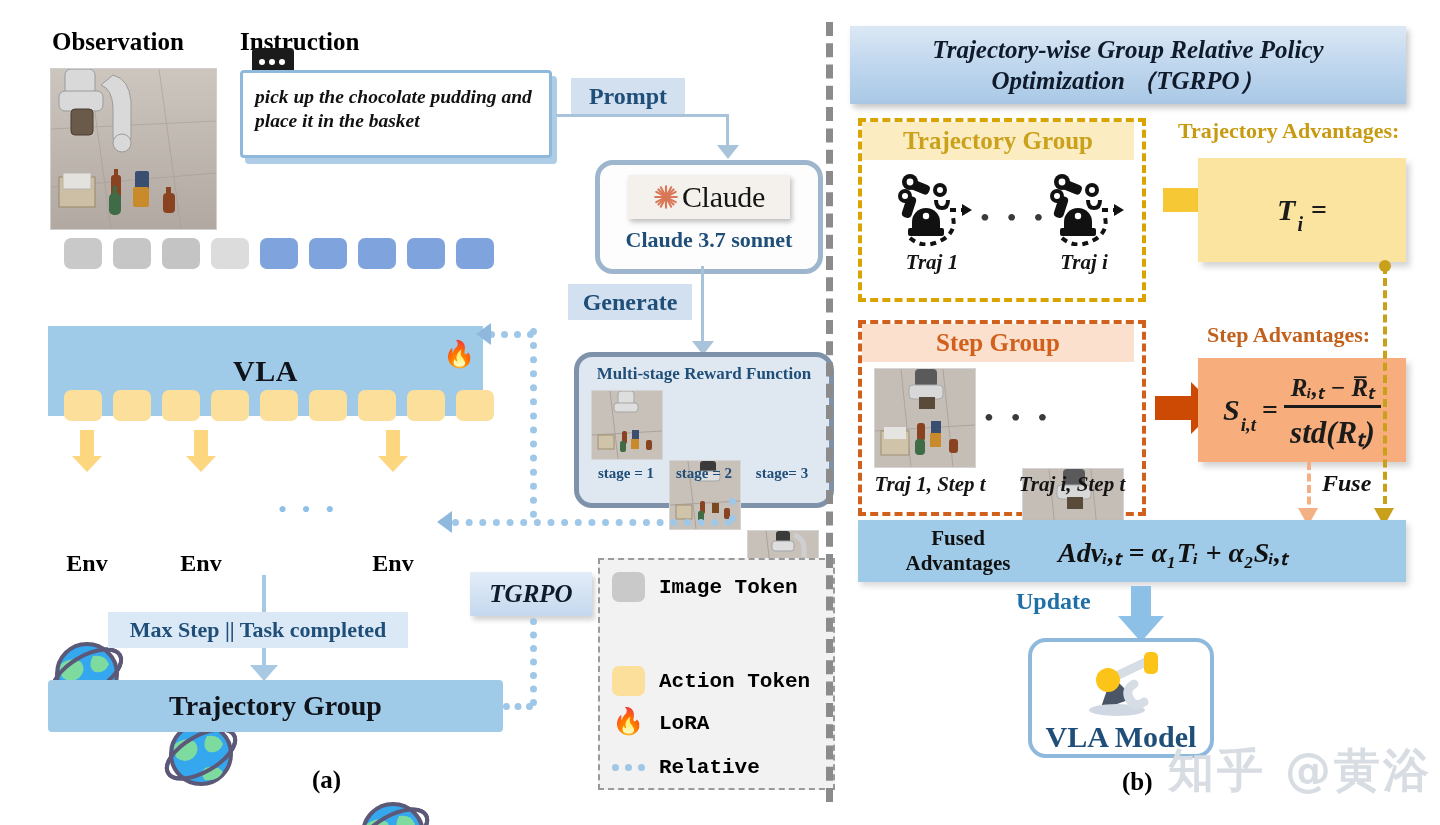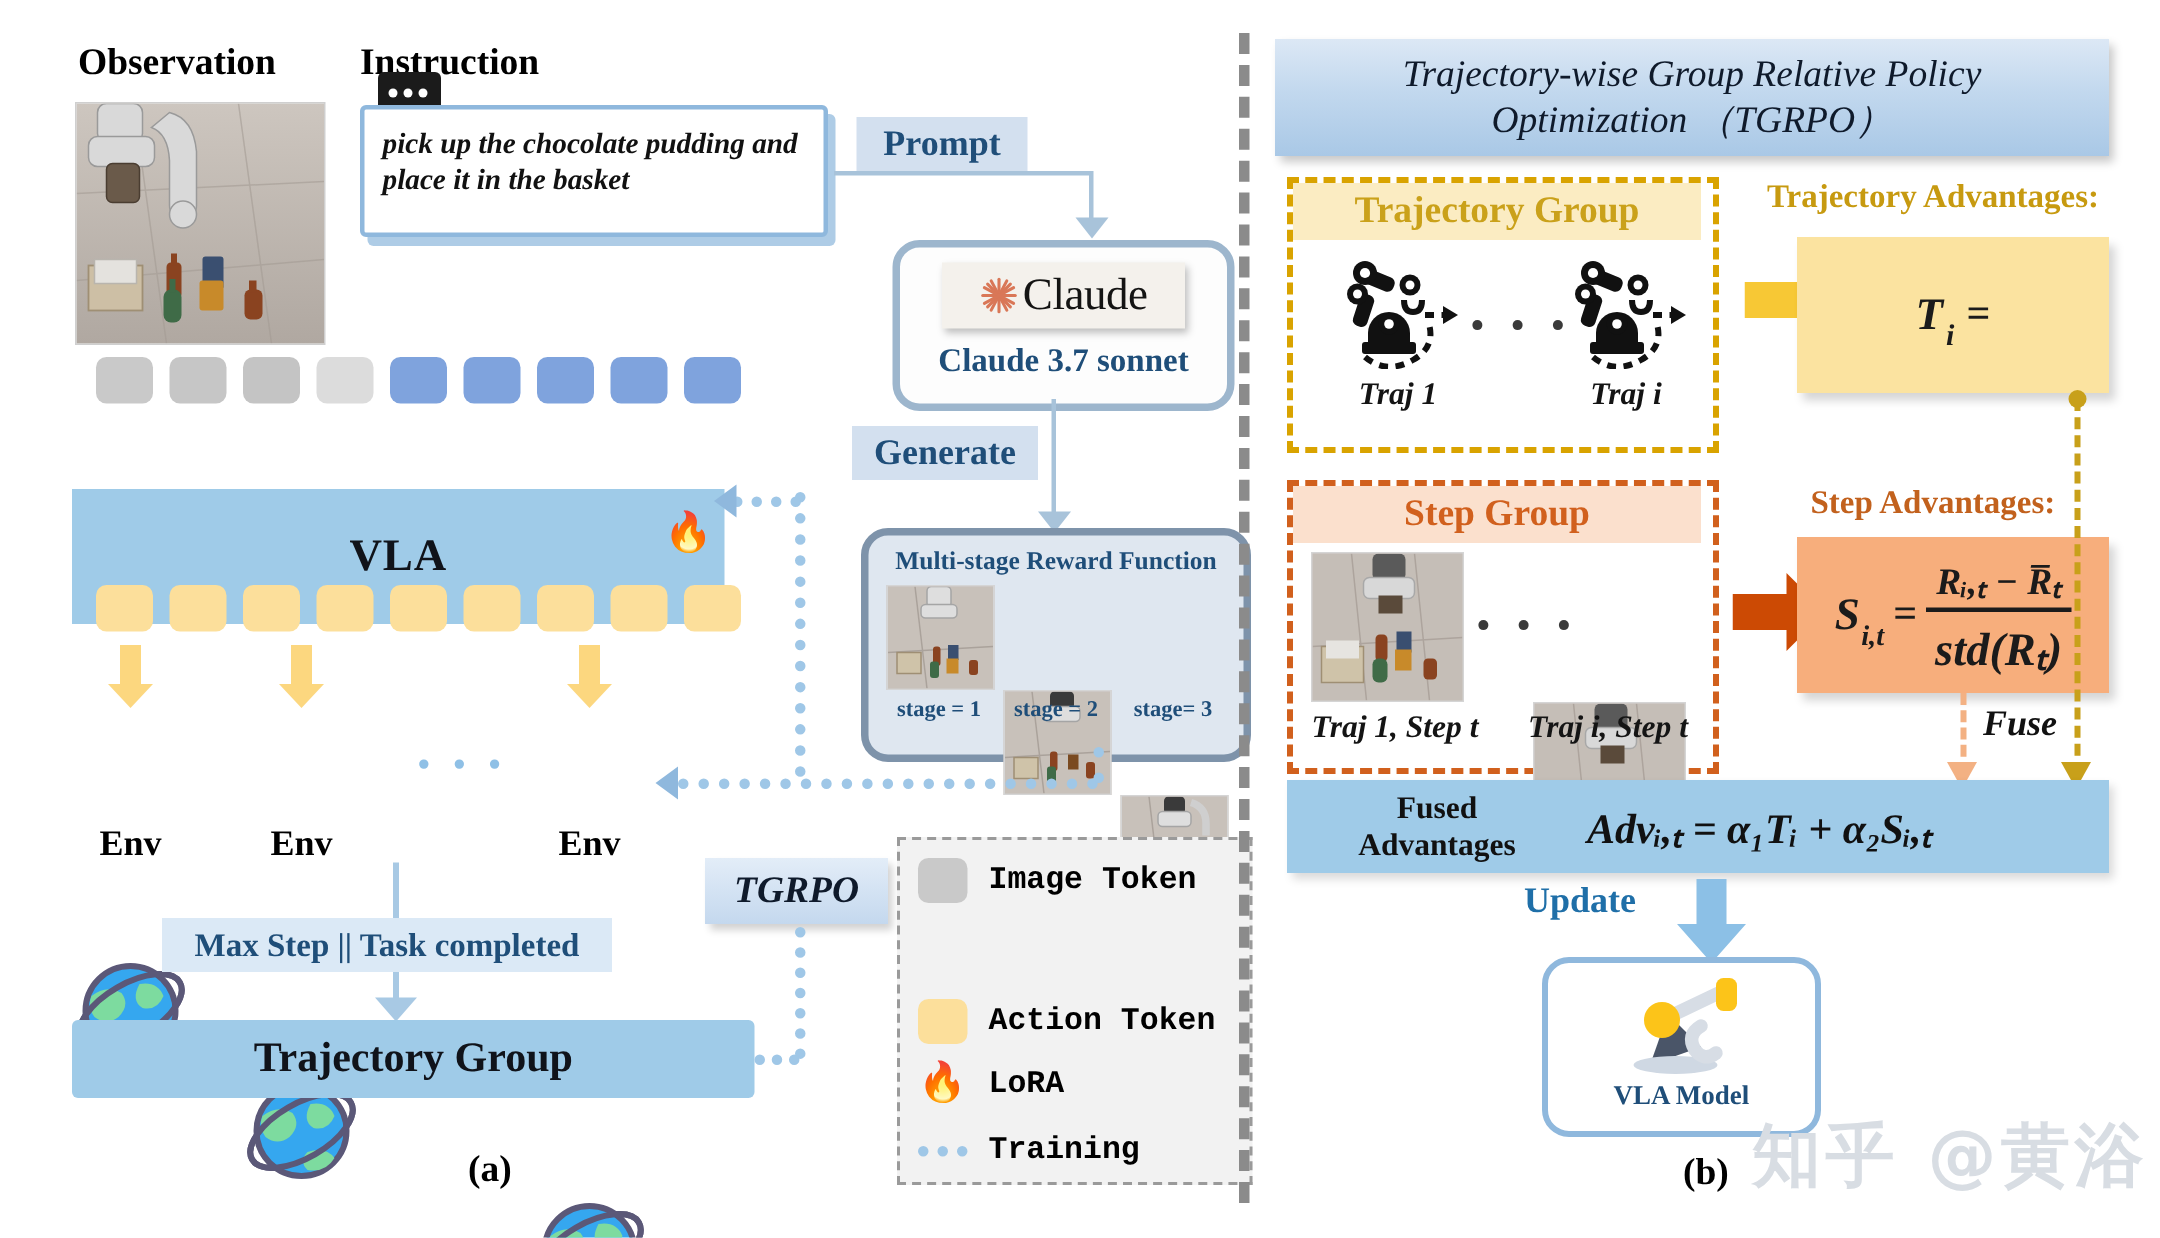--- a/index.html
+++ b/index.html
@@ -99,21 +99,21 @@
   .legend-sw{width:33px;height:30px;border-radius:7px;}
   .legend-txt{font-size:21px;font-weight:bold;color:#000;}
 
   
   .divider{border-left:7px dashed #8b8b8b;}
 
   
   .title-b{
     background:linear-gradient(180deg,#dce8f5 0%,#c2d8ee 45%,#a9c8e6 100%);
     box-shadow:3px 4px 6px rgba(0,0,0,.22);
-    color:#0f1a2b;font-style:italic;font-weight:normal;font-size:25px;line-height:1.25;
+    color:#0f1a2b;font-style:italic;font-weight:bold;font-size:25px;line-height:1.25;
   }
   .dash-yellow{border:4px dashed #d9a300;}
   .dash-orange{border:4px dashed #d1601d;}
   .adv-lbl-y{color:#c79a10;font-weight:bold;font-size:22px;}
   .adv-lbl-o{color:#c2611d;font-weight:bold;font-size:22px;}
   .box-yellow{background:#fbe3a0;box-shadow:4px 5px 6px rgba(0,0,0,.17);}
   .box-orange{background:#f7ae7c;box-shadow:4px 5px 6px rgba(0,0,0,.17);}
   .fused{background:#9fcbe8;box-shadow:3px 4px 6px rgba(0,0,0,.15);}
   .trajlbl{font-style:italic;font-weight:bold;font-size:21px;color:#141414;}
   .steplbl{font-style:italic;font-weight:bold;font-size:21px;color:#141414;}
@@ -379,21 +379,21 @@
   <div class="legend-row" style="position:absolute;left:12px;top:106px;">
     <span class="legend-sw" style="background:#fcdf9b;"></span>
     <span class="legend-txt" style="margin-left:14px;">Action Token</span>
   </div>
   <div class="legend-row" style="position:absolute;left:12px;top:150px;">
     <span class="fire" style="width:33px;display:inline-block;">🔥</span>
     <span class="legend-txt" style="margin-left:14px;">LoRA</span>
   </div>
   <div class="legend-row" style="position:absolute;left:12px;top:196px;">
     <span style="width:33px;display:inline-block;border-top:7px dotted #9fc7e7;height:0;"></span>
-    <span class="legend-txt" style="margin-left:14px;">Training</span>
+    <span class="legend-txt" style="margin-left:14px;">Relative</span>
   </div>
 </div>
 
 <div class="abs panel-lbl" style="left:312px;top:766px;">(a)</div>
 
 <div class="abs divider" style="left:826px;top:22px;height:780px;"></div>
 
 <div class="abs title-b ctr" style="left:850px;top:26px;width:556px;height:78px;flex-direction:column;">
   <span>Trajectory-wise Group Relative Policy</span>
   <span>Optimization （TGRPO）</span>
@@ -553,18 +553,18 @@
 
 <div class="abs" style="left:1028px;top:638px;width:178px;height:112px;border:4px solid #8fb8dd;border-radius:18px;background:#fff;">
   <svg class="abs" style="left:40px;top:8px;" width="100" height="68" viewBox="0 0 100 68">
     <path d="M28 60 l12 -34 l22 22 z" fill="#4a5568"></path>
     <ellipse cx="45" cy="60" rx="28" ry="6" fill="#cfd8e3"></ellipse>
     <path d="M36 30 L78 10" stroke="#d7dde5" stroke-width="9" stroke-linecap="round"></path>
     <circle cx="36" cy="30" r="12" fill="#fcc419"></circle>
     <rect x="72" y="2" width="14" height="22" rx="5" fill="#fcc419"></rect>
     <path d="M62 34 q-10 6 -4 16 q6 8 14 2" fill="none" stroke="#d7dde5" stroke-width="9" stroke-linecap="round"></path>
   </svg>
-  <div class="abs ctr" style="left:0;top:78px;width:178px;font-size:18px;font-weight:bold;color:#1f4e79;">VLA Model</div>
+  <div class="abs ctr" style="left:0;top:78px;width:178px;font-size:30px;font-weight:bold;color:#1f4e79;">VLA Model</div>
 </div>
 
 <div class="abs panel-lbl" style="left:1122px;top:768px;">(b)</div>
 
 <div class="abs watermark" style="left:1168px;top:740px;">知乎 @黄浴</div>
 
 </body></html>

